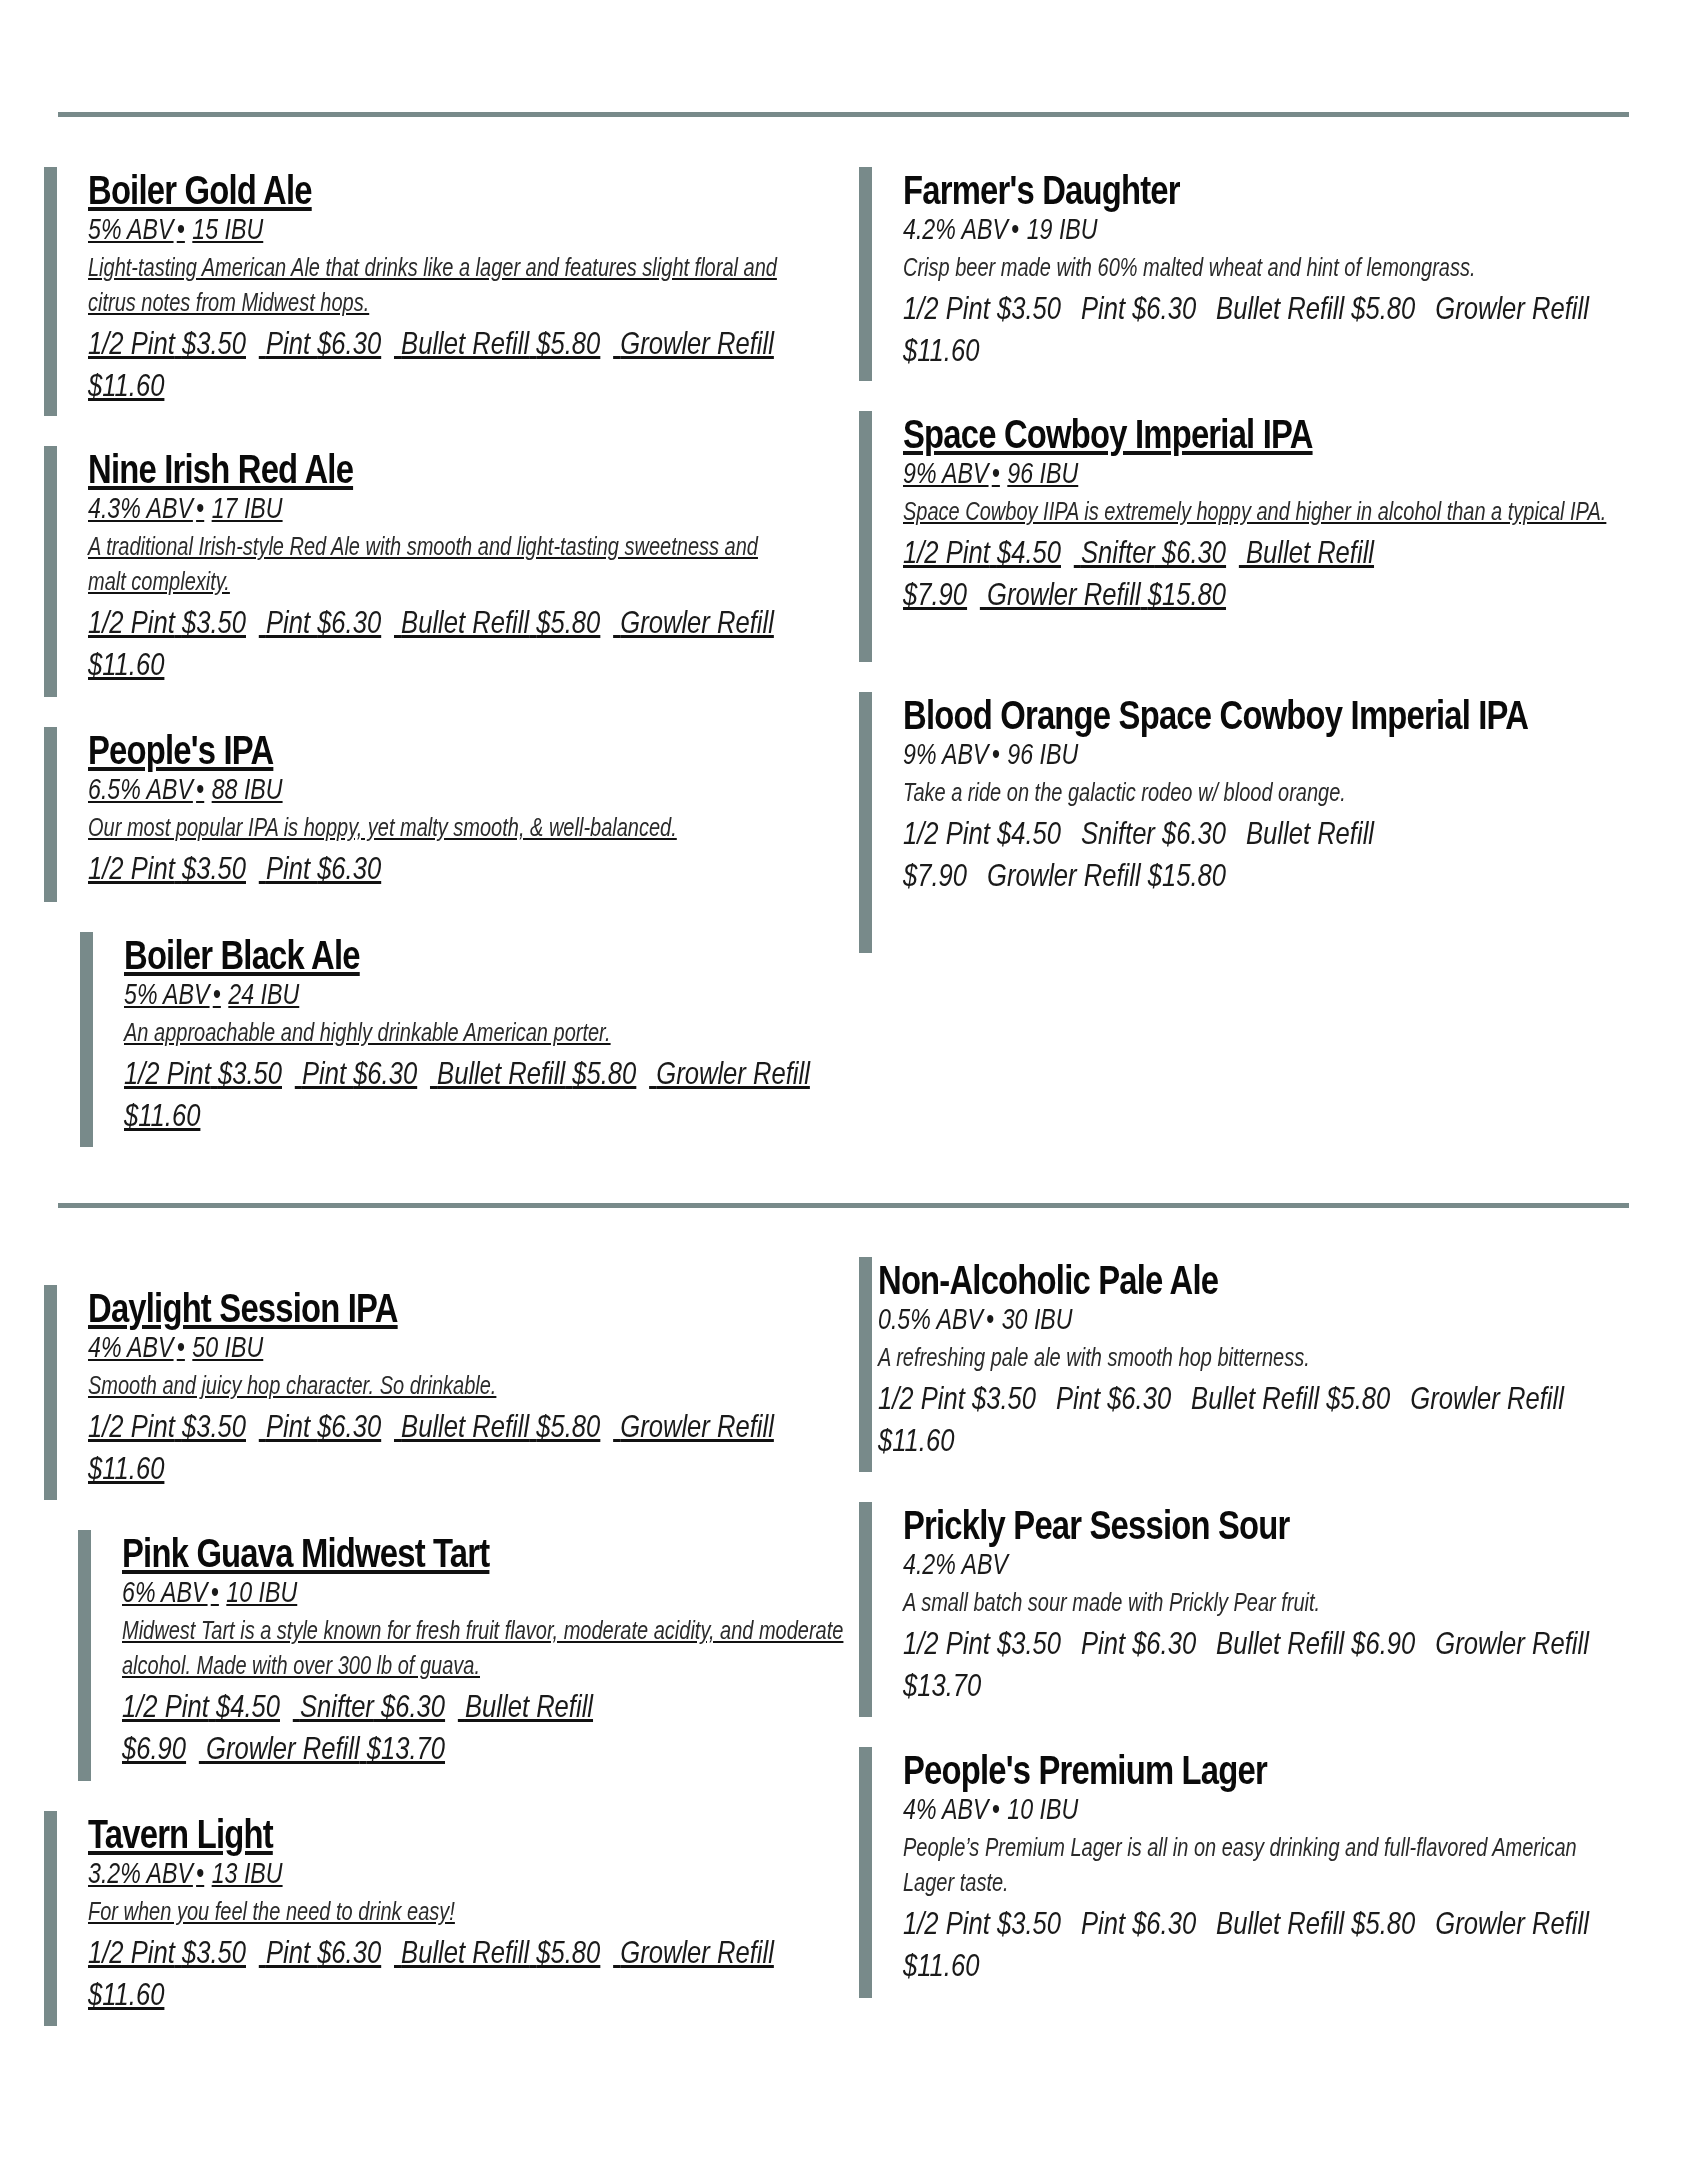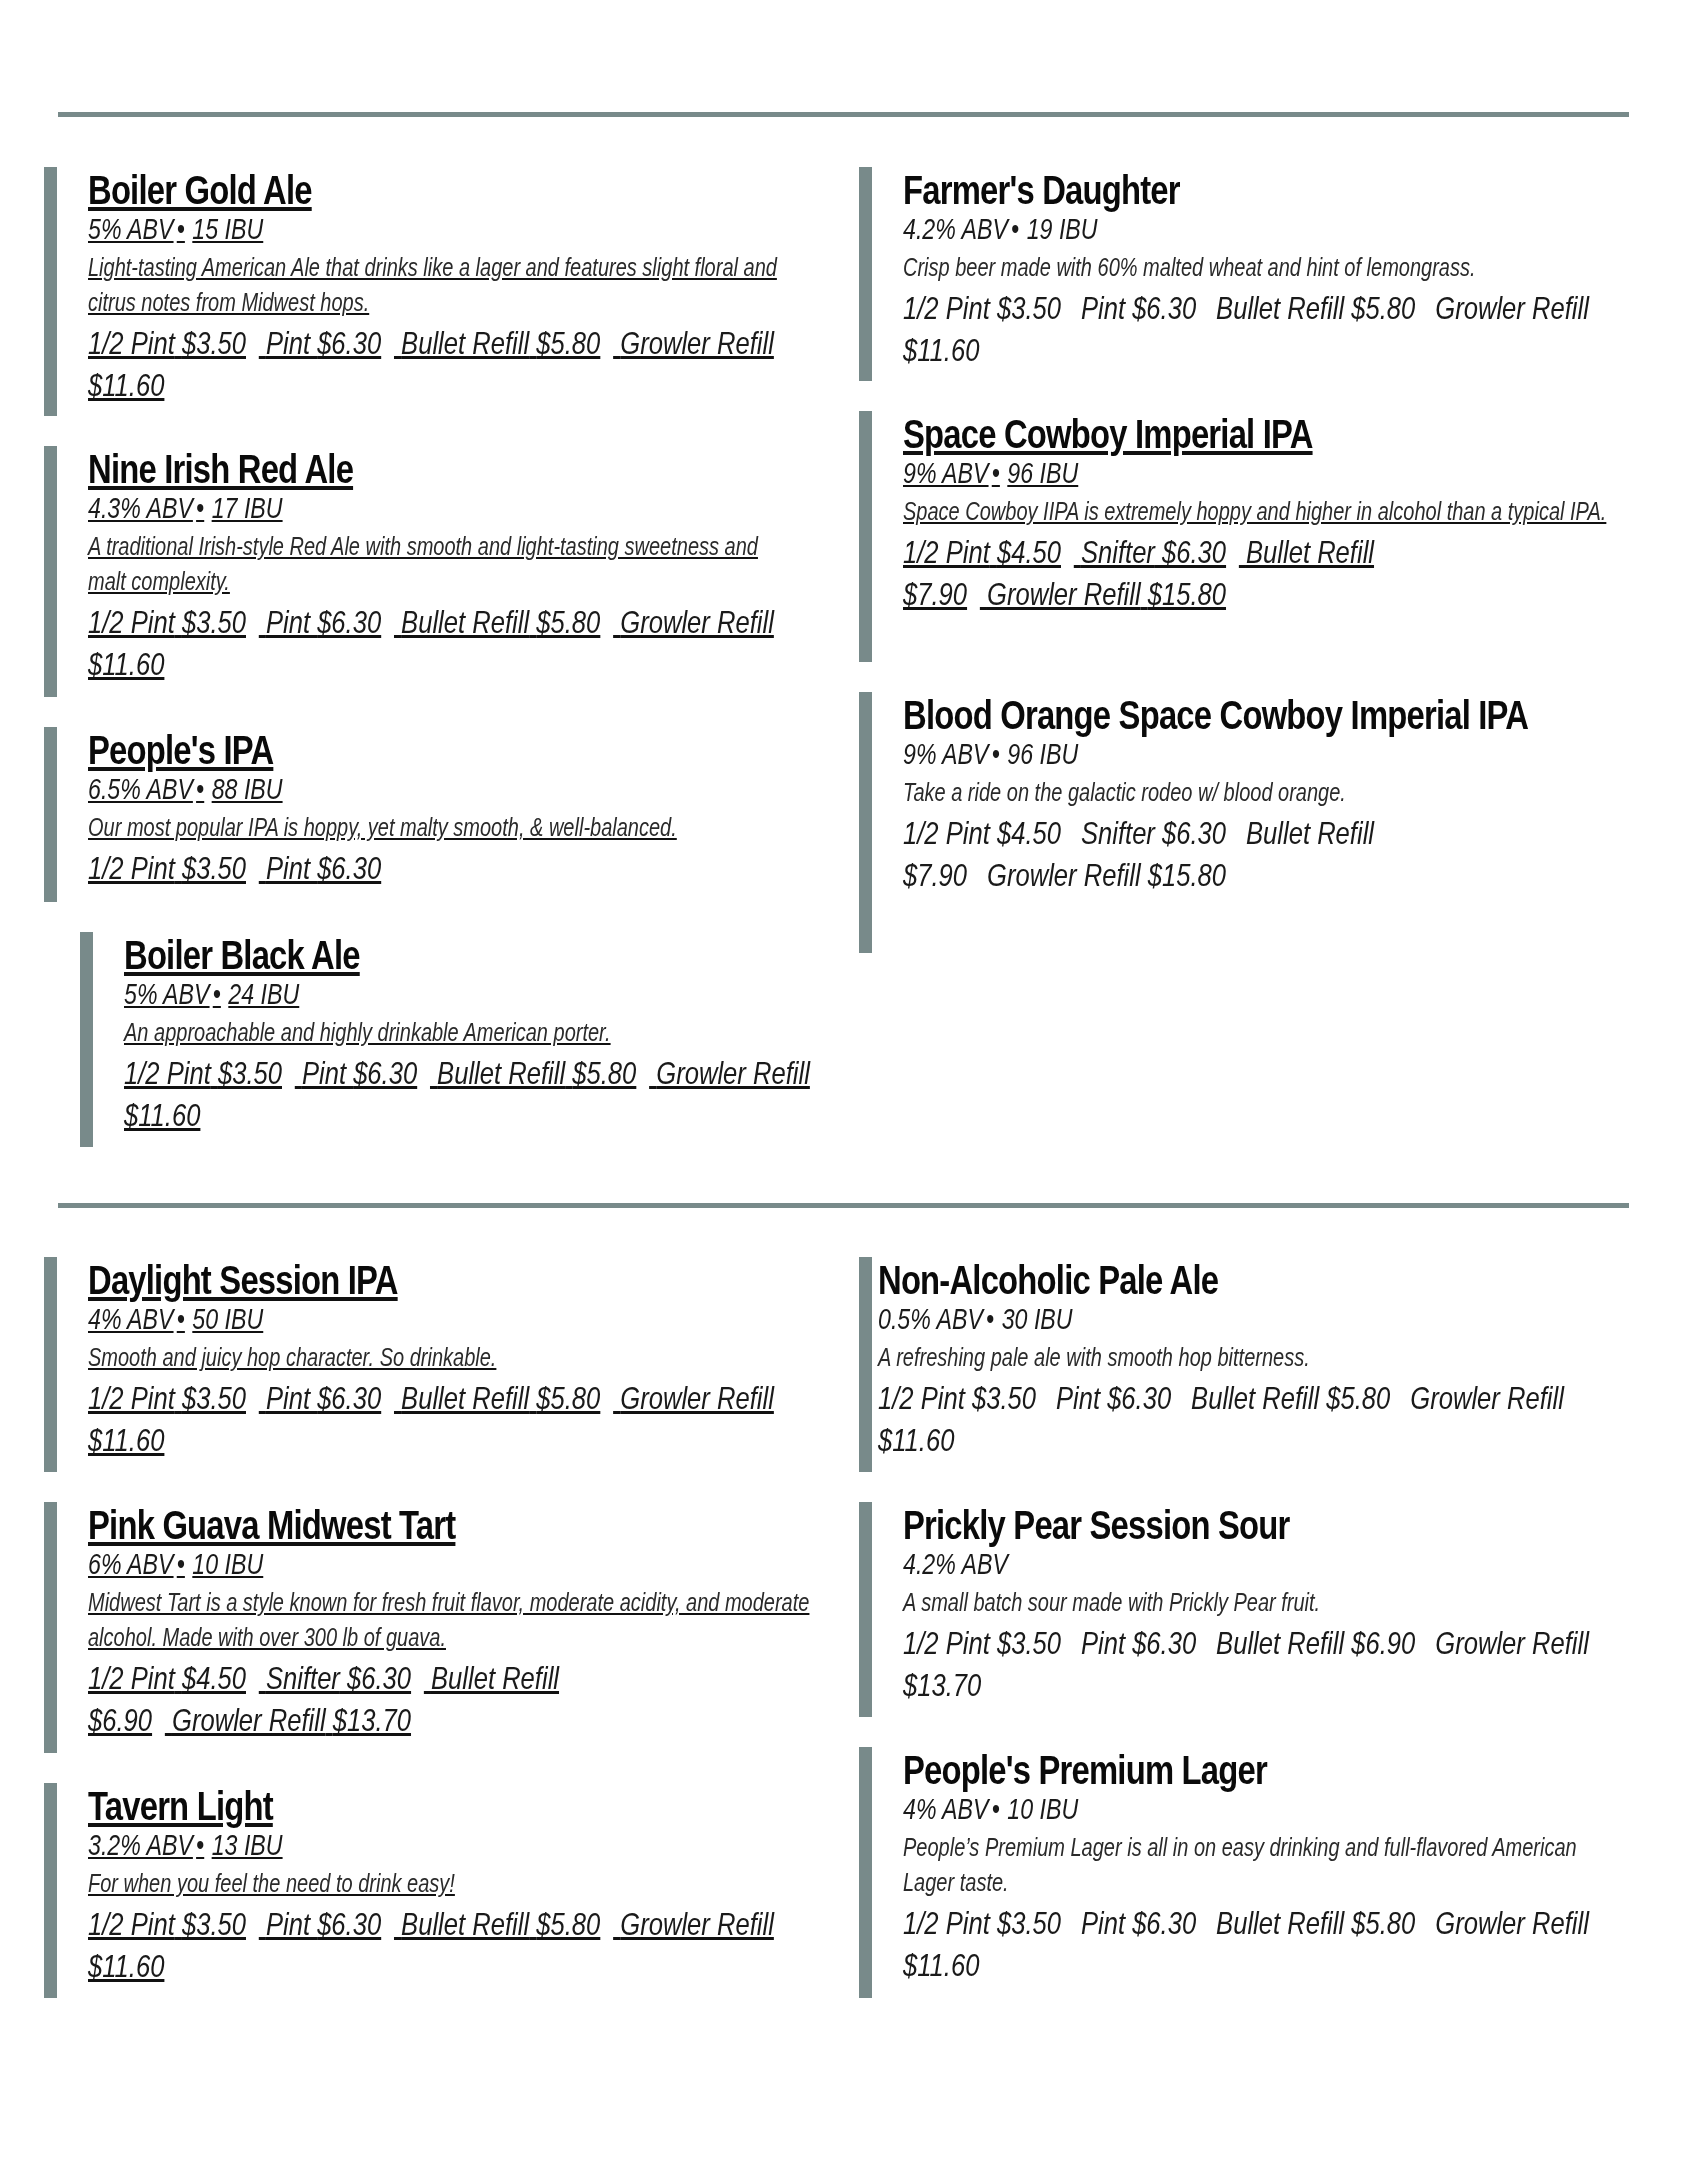--- a/index.html
+++ b/index.html
@@ -104,33 +104,33 @@
     <div class="prices" style="width:662px;">
       <span class="p"><span>1/2 Pint</span> <span>$4.50</span></span>
       <span class="p"><span>Snifter</span> <span>$6.30</span></span>
       <span class="p"><span>Bullet Refill</span> <span>$7.90</span></span>
       <span class="p"><span>Growler Refill</span> <span>$15.80</span></span>
     </div>
   </div>
 </div>
 
 <div class="col left" style="top:1257px;">
-  <div class="card" style="height:215px;">
+  <div class="card" style="height:215px;margin-top:28px;">
     <div class="title">Daylight Session IPA</div>
     <div class="meta"><span>4% ABV</span><span class="dot">•</span><span>50 IBU</span></div>
     <div class="desc">Smooth and juicy hop character. So drinkable.</div>
     <div class="prices">
       <span class="p"><span>1/2 Pint</span> <span>$3.50</span></span>
       <span class="p"><span>Pint</span> <span>$6.30</span></span>
       <span class="p"><span>Bullet Refill</span> <span>$5.80</span></span>
       <span class="p"><span>Growler Refill</span> <span>$11.60</span></span>
     </div>
   </div>
 
-  <div class="card" style="height:251px;">
+  <div class="card" style="height:251px;margin-left:34px;">
     <div class="title">Pink Guava Midwest Tart</div>
     <div class="meta"><span>6% ABV</span><span class="dot">•</span><span>10 IBU</span></div>
     <div class="desc" style="width:906px;">Midwest Tart is a style known for fresh fruit flavor, moderate acidity, and moderate alcohol. Made with over 300 lb of guava.</div>
     <div class="prices" style="width:662px;">
       <span class="p"><span>1/2 Pint</span> <span>$4.50</span></span>
       <span class="p"><span>Snifter</span> <span>$6.30</span></span>
       <span class="p"><span>Bullet Refill</span> <span>$6.90</span></span>
       <span class="p"><span>Growler Refill</span> <span>$13.70</span></span>
     </div>
   </div>

